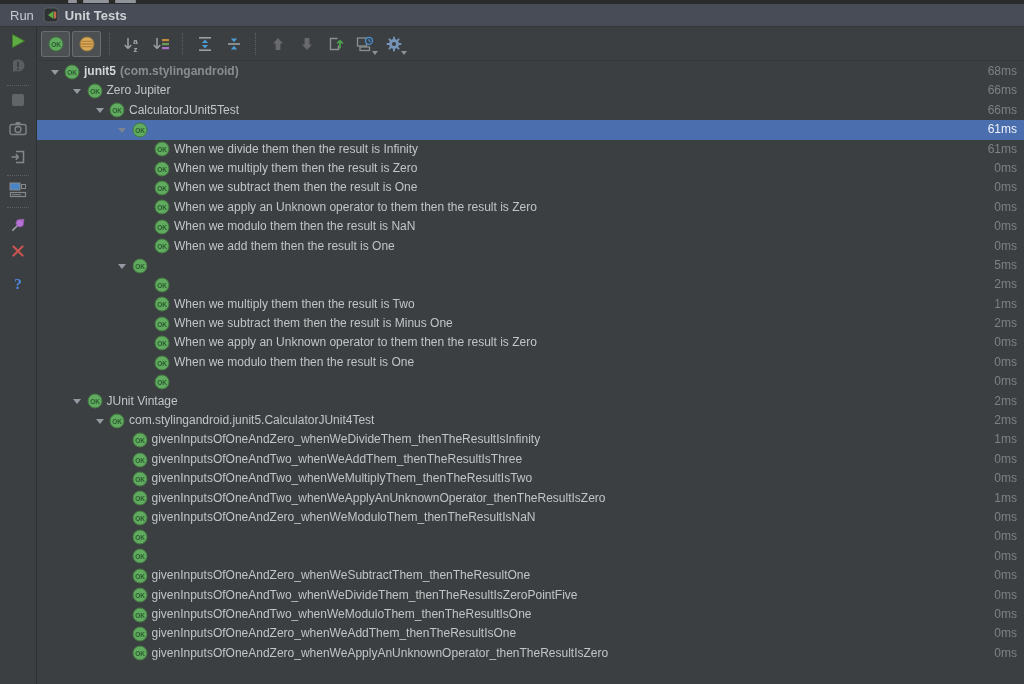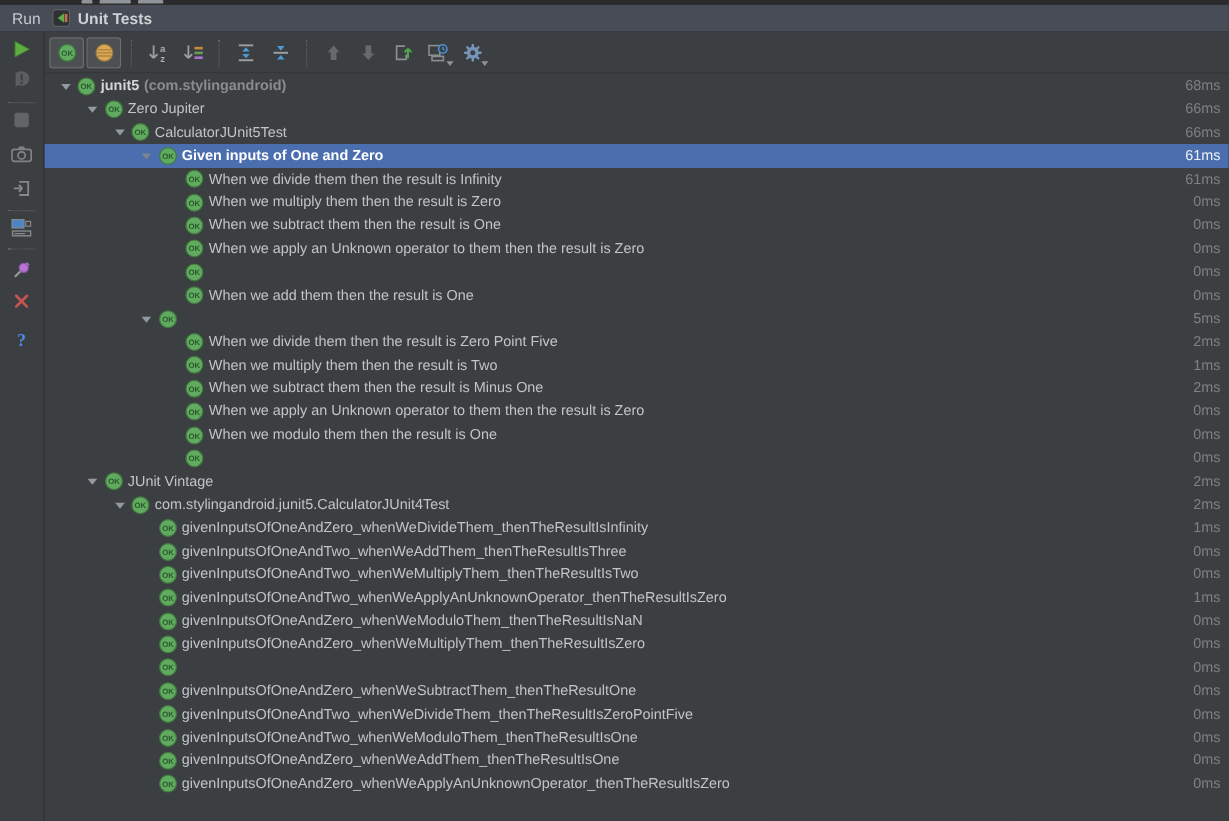--- a/index.html
+++ b/index.html
@@ -339,21 +339,20 @@
             <span class="indent" style="width: 75.5px;"></span>
             <span class="arrow-box">
               <span class="tree-arrow"></span>
             </span>
             <span class="node-icon">
               <svg width="16" height="16" viewBox="0 0 16 16">
                 <circle cx="8" cy="8" r="7" fill="#60ab60" stroke="#41793f"></circle>
                 <text x="8" y="10.5" text-anchor="middle" font-size="6.5" font-weight="bold" fill="#2b5a2d" font-family="Liberation Sans, sans-serif">OK</text>
               </svg>
             </span>
-            <span class="label">Given inputs of One and Zero</span>
             <span class="time">61ms</span>
           </div>
           <div class="row">
             <span class="indent" style="width: 98px;"></span>
             <span class="arrow-box"></span>
             <span class="node-icon">
               <svg width="16" height="16" viewBox="0 0 16 16">
                 <circle cx="8" cy="8" r="7" fill="#60ab60" stroke="#41793f"></circle>
                 <text x="8" y="10.5" text-anchor="middle" font-size="6.5" font-weight="bold" fill="#2b5a2d" font-family="Liberation Sans, sans-serif">OK</text>
               </svg>
@@ -399,20 +398,21 @@
           </div>
           <div class="row">
             <span class="indent" style="width: 98px;"></span>
             <span class="arrow-box"></span>
             <span class="node-icon">
               <svg width="16" height="16" viewBox="0 0 16 16">
                 <circle cx="8" cy="8" r="7" fill="#60ab60" stroke="#41793f"></circle>
                 <text x="8" y="10.5" text-anchor="middle" font-size="6.5" font-weight="bold" fill="#2b5a2d" font-family="Liberation Sans, sans-serif">OK</text>
               </svg>
             </span>
+            <span class="label">When we modulo them then the result is NaN</span>
             <span class="time">0ms</span>
           </div>
           <div class="row">
             <span class="indent" style="width: 98px;"></span>
             <span class="arrow-box"></span>
             <span class="node-icon">
               <svg width="16" height="16" viewBox="0 0 16 16">
                 <circle cx="8" cy="8" r="7" fill="#60ab60" stroke="#41793f"></circle>
                 <text x="8" y="10.5" text-anchor="middle" font-size="6.5" font-weight="bold" fill="#2b5a2d" font-family="Liberation Sans, sans-serif">OK</text>
               </svg>
@@ -435,21 +435,20 @@
           </div>
           <div class="row">
             <span class="indent" style="width: 98px;"></span>
             <span class="arrow-box"></span>
             <span class="node-icon">
               <svg width="16" height="16" viewBox="0 0 16 16">
                 <circle cx="8" cy="8" r="7" fill="#60ab60" stroke="#41793f"></circle>
                 <text x="8" y="10.5" text-anchor="middle" font-size="6.5" font-weight="bold" fill="#2b5a2d" font-family="Liberation Sans, sans-serif">OK</text>
               </svg>
             </span>
-            <span class="label">When we divide them then the result is Zero Point Five</span>
             <span class="time">2ms</span>
           </div>
           <div class="row">
             <span class="indent" style="width: 98px;"></span>
             <span class="arrow-box"></span>
             <span class="node-icon">
               <svg width="16" height="16" viewBox="0 0 16 16">
                 <circle cx="8" cy="8" r="7" fill="#60ab60" stroke="#41793f"></circle>
                 <text x="8" y="10.5" text-anchor="middle" font-size="6.5" font-weight="bold" fill="#2b5a2d" font-family="Liberation Sans, sans-serif">OK</text>
               </svg>
@@ -594,21 +593,20 @@
           </div>
           <div class="row">
             <span class="indent" style="width: 75.5px;"></span>
             <span class="arrow-box"></span>
             <span class="node-icon">
               <svg width="16" height="16" viewBox="0 0 16 16">
                 <circle cx="8" cy="8" r="7" fill="#60ab60" stroke="#41793f"></circle>
                 <text x="8" y="10.5" text-anchor="middle" font-size="6.5" font-weight="bold" fill="#2b5a2d" font-family="Liberation Sans, sans-serif">OK</text>
               </svg>
             </span>
-            <span class="label">givenInputsOfOneAndZero_whenWeMultiplyThem_thenTheResultIsZero</span>
             <span class="time">0ms</span>
           </div>
           <div class="row">
             <span class="indent" style="width: 75.5px;"></span>
             <span class="arrow-box"></span>
             <span class="node-icon">
               <svg width="16" height="16" viewBox="0 0 16 16">
                 <circle cx="8" cy="8" r="7" fill="#60ab60" stroke="#41793f"></circle>
                 <text x="8" y="10.5" text-anchor="middle" font-size="6.5" font-weight="bold" fill="#2b5a2d" font-family="Liberation Sans, sans-serif">OK</text>
               </svg>

